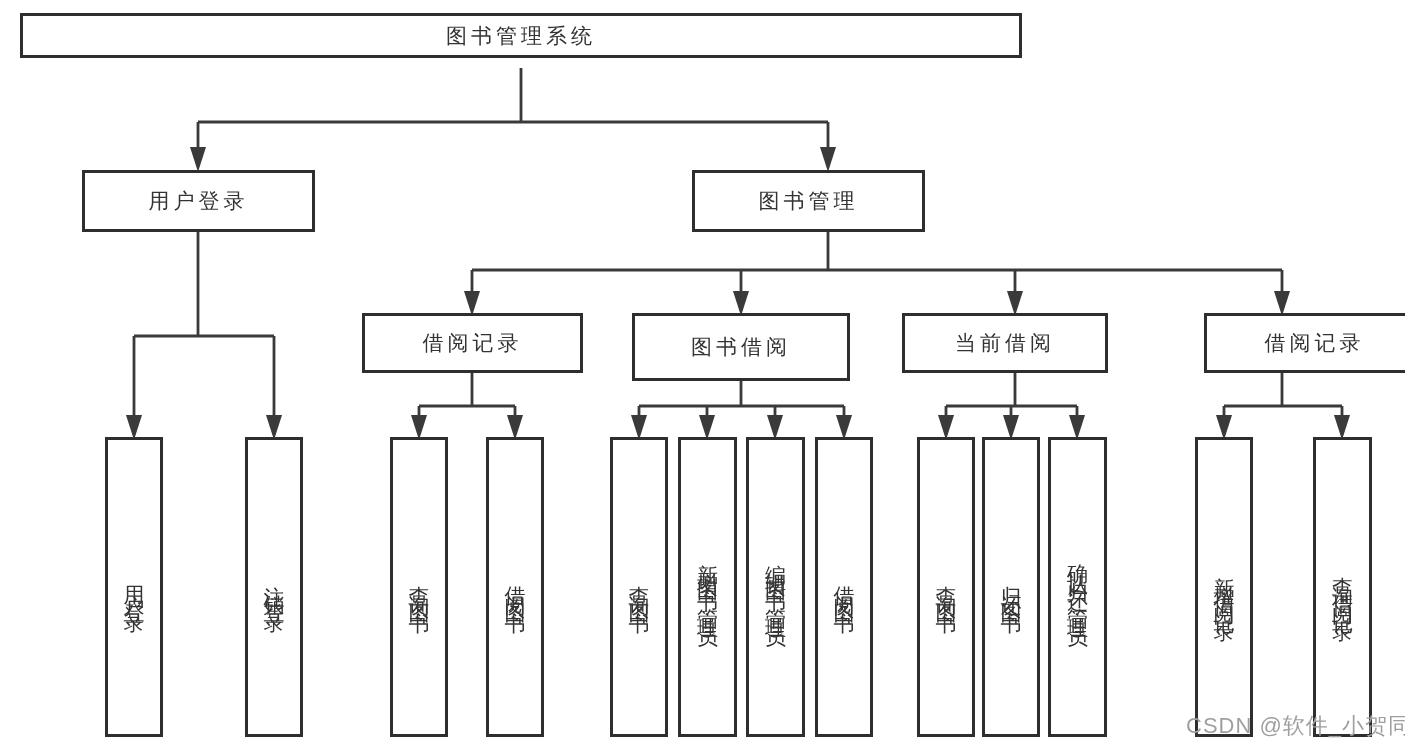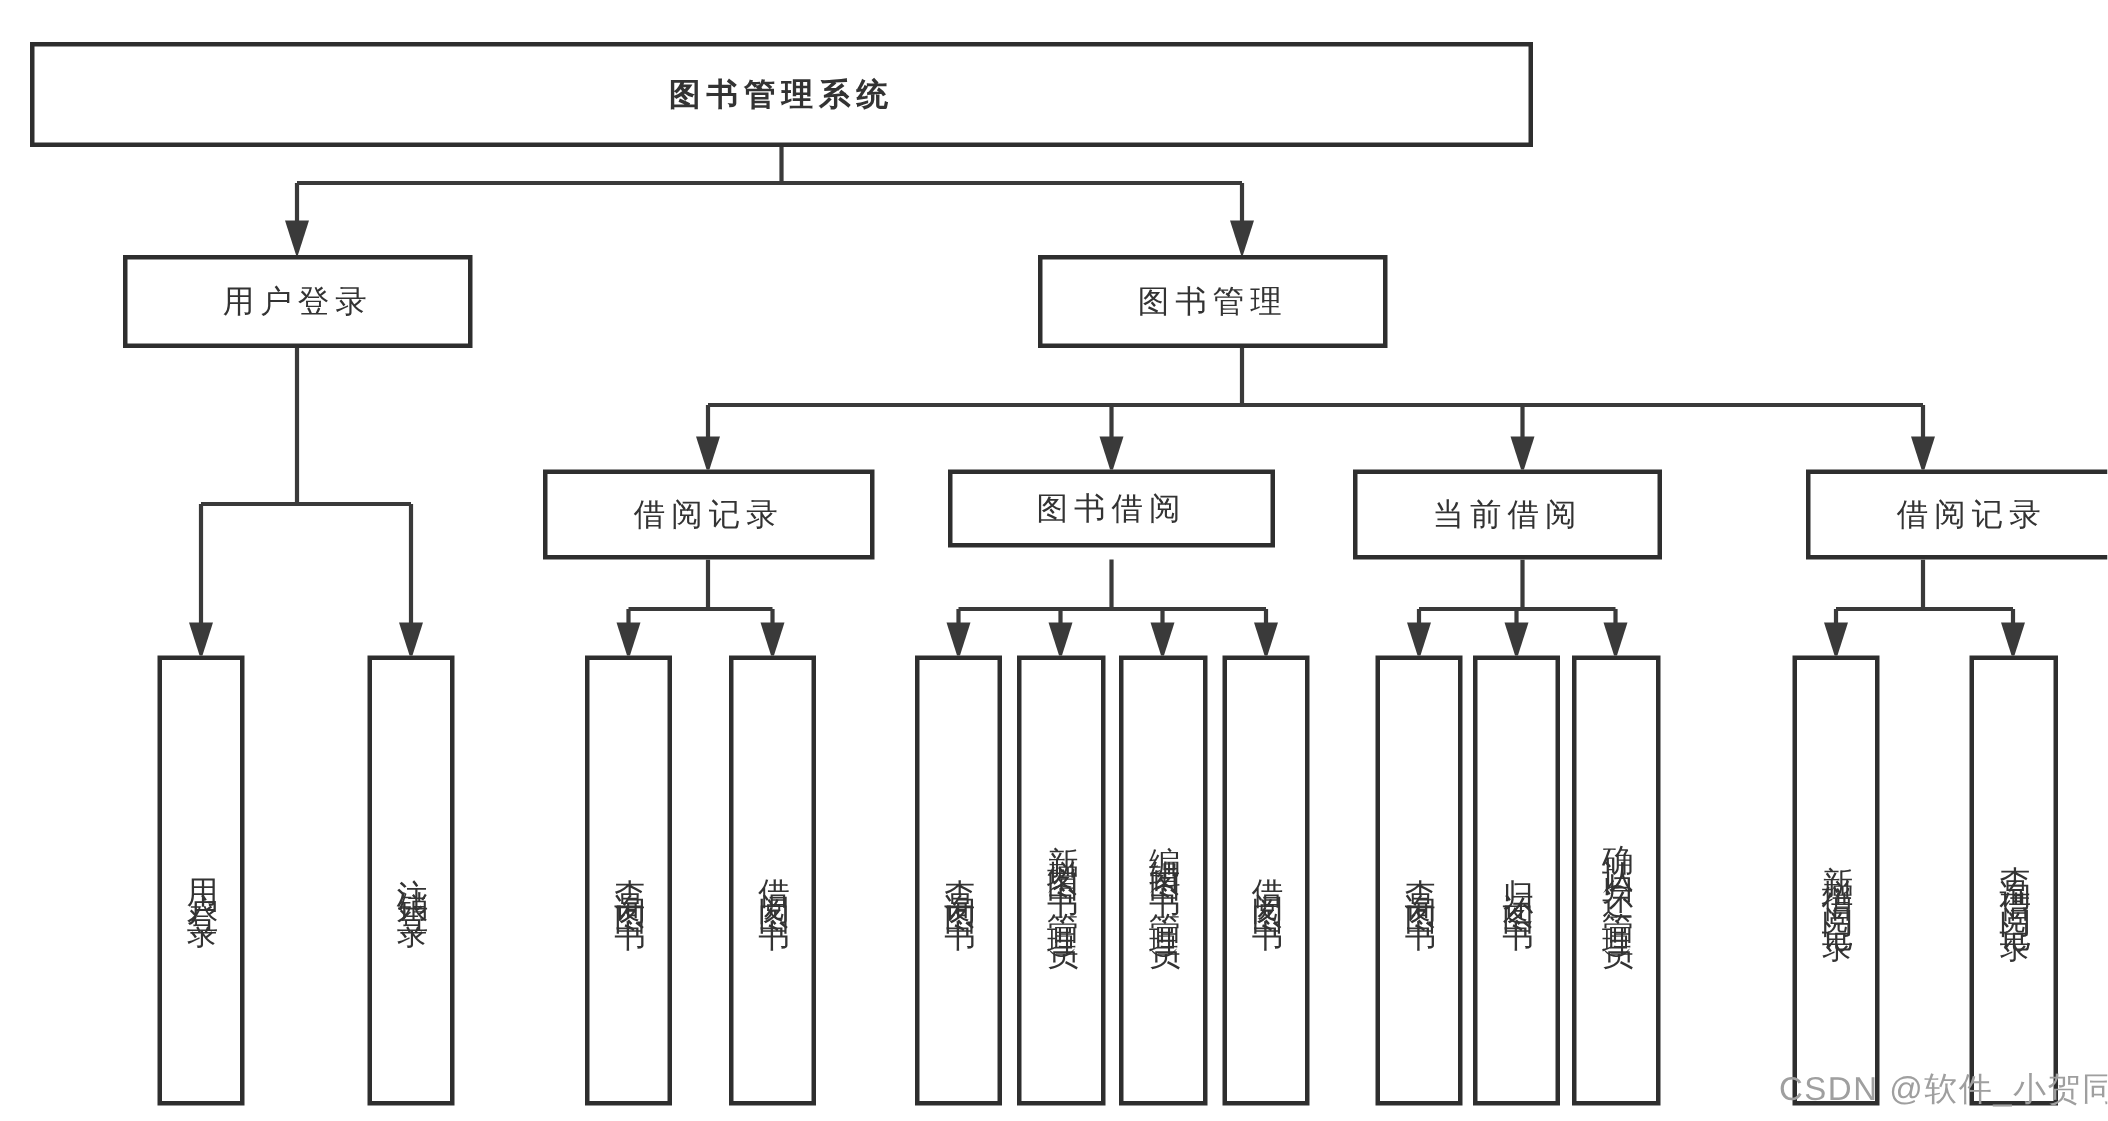--- a/index.html
+++ b/index.html
@@ -58,35 +58,35 @@
     <path class="wire" d="M1015,373 V406 M946,406 H1077 M946,406 V418 M1011,406 V418 M1077,406 V418"></path>
     <polygon class="arrowhead" points="938,415 954,415 946,440"></polygon>
     <polygon class="arrowhead" points="1003,415 1019,415 1011,440"></polygon>
     <polygon class="arrowhead" points="1069,415 1085,415 1077,440"></polygon>
 
     <path class="wire" d="M1282,373 V406 M1224,406 H1342 M1224,406 V418 M1342,406 V418"></path>
     <polygon class="arrowhead" points="1216,415 1232,415 1224,440"></polygon>
     <polygon class="arrowhead" points="1334,415 1350,415 1342,440"></polygon>
   </svg>
 
-  <div class="hbox" style="left:20px;top:28px;width:1002px;height:70px;font-weight:bold;">
+  <div class="hbox" style="left:20px;top:13px;width:1002px;height:45px;">
     <span>图书管理系统</span>
   </div>
 
   <div class="hbox" style="left:82px;top:170px;width:233px;height:62px;">
     <span>用户登录</span>
   </div>
   <div class="hbox" style="left:692px;top:170px;width:233px;height:62px;">
     <span>图书管理</span>
   </div>
 
   <div class="hbox" style="left:362px;top:313px;width:221px;height:60px;">
     <span>借阅记录</span>
   </div>
-  <div class="hbox" style="left:632px;top:313px;width:218px;height:52px;">
+  <div class="hbox" style="left:632px;top:313px;width:218px;height:68px;">
     <span>图书借阅</span>
   </div>
   <div class="hbox" style="left:902px;top:313px;width:206px;height:60px;">
     <span>当前借阅</span>
   </div>
   <div class="hbox" style="left:1204px;top:313px;width:221px;height:60px;">
     <span>借阅记录</span>
   </div>
 
   <div class="vbox" style="left:105px;top:437px;width:58px;height:300px;">

